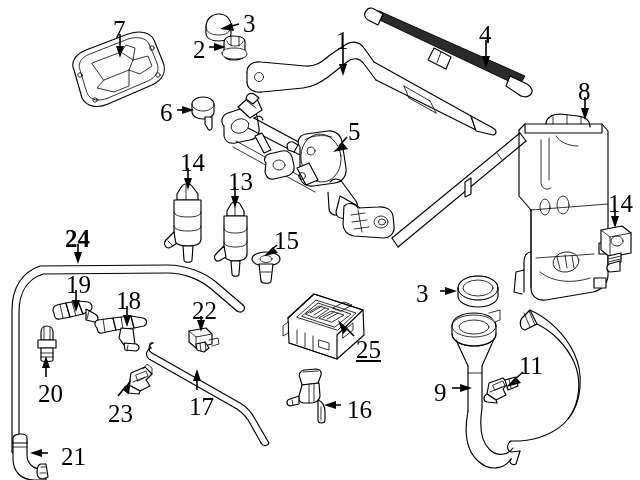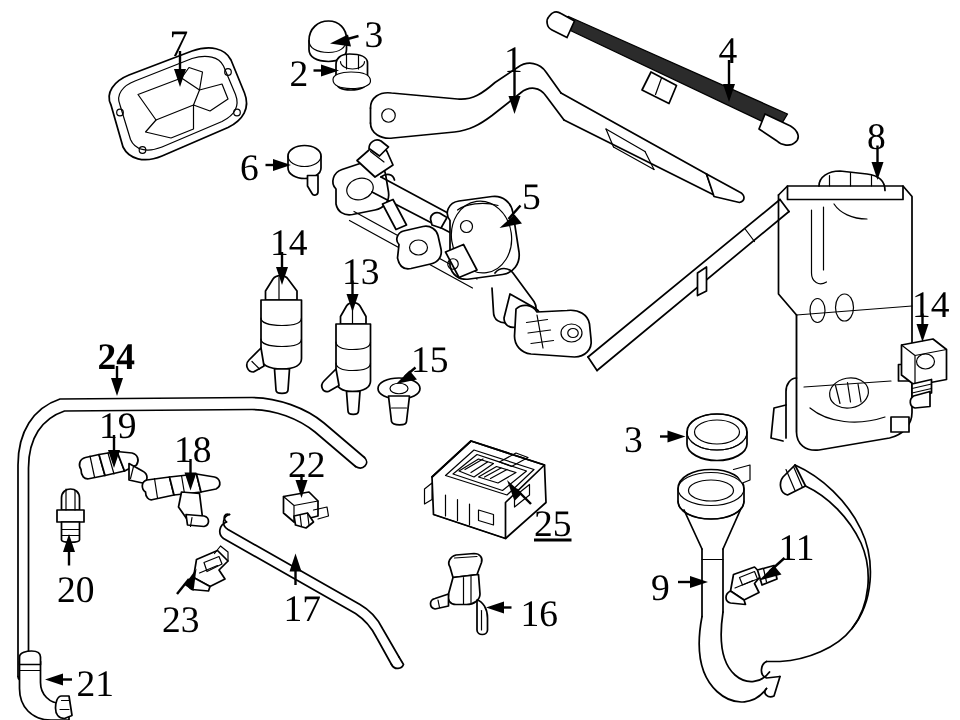--- a/index.html
+++ b/index.html
@@ -517,19 +517,19 @@
   <div class="callout-label" style="left:519px; top:353px;">11</div>
   <div class="callout-label" style="left:608px; top:191px;">14</div>
   <div class="callout-label" style="left:228px; top:169px;">13</div>
   <div class="callout-label" style="left:180px; top:150px;">14</div>
   <div class="callout-label" style="left:274px; top:228px;">15</div>
   <div class="callout-label" style="left:347px; top:397px;">16</div>
   <div class="callout-label" style="left:189px; top:394px;">17</div>
   <div class="callout-label" style="left:116px; top:288px;">18</div>
   <div class="callout-label" style="left:66px;  top:272px;">19</div>
   <div class="callout-label" style="left:38px;  top:381px;">20</div>
-  <div class="callout-label" style="left:51px;  top:444px;">21</div>
+  <div class="callout-label" style="left:61px;  top:444px;">21</div>
   <div class="callout-label" style="left:192px; top:298px;text-align:center;">22</div>
   <div class="callout-label" style="left:108px; top:401px;">23</div>
   <div class="callout-label" style="left:65px;  top:226px;font-weight:bold;">24</div>
   <div class="callout-label" style="left:356px; top:337px;text-decoration:underline;">25</div>
 
 </div>
 
 </body></html>

